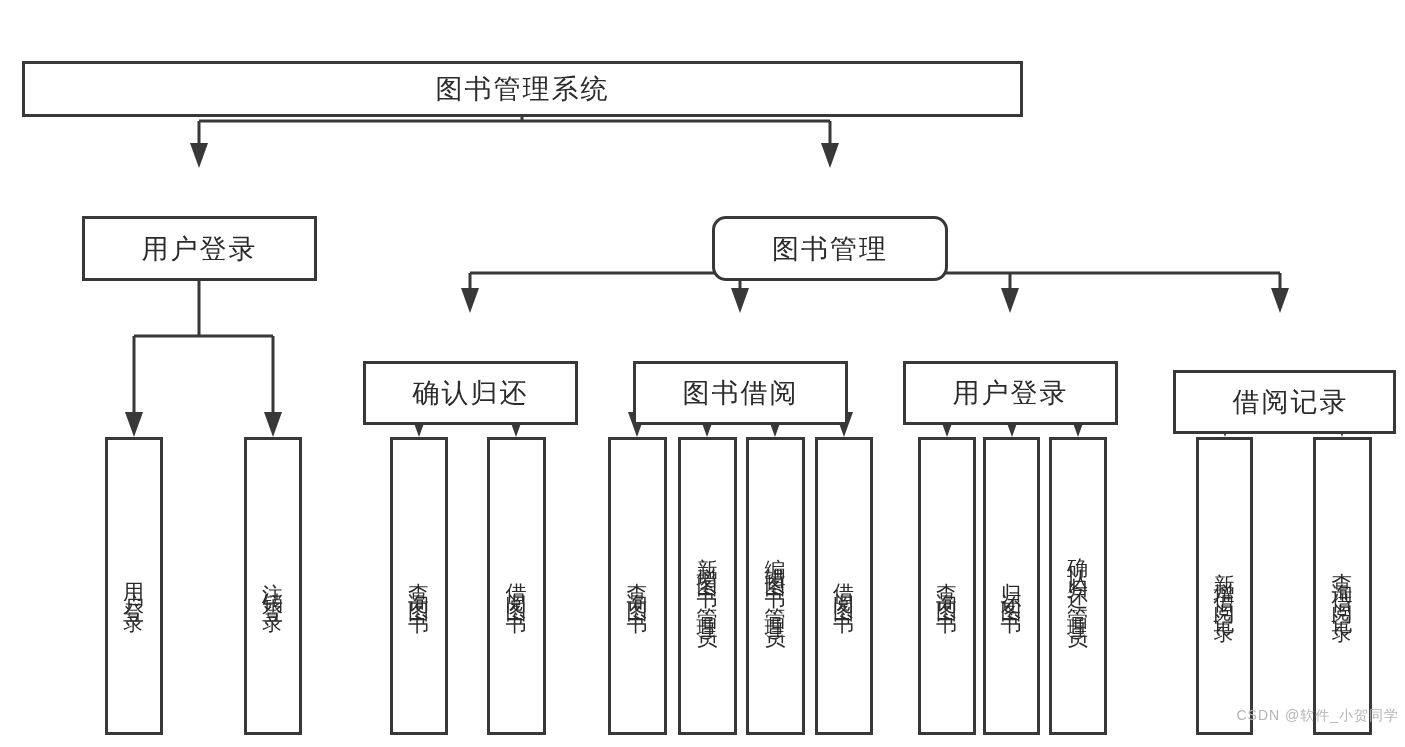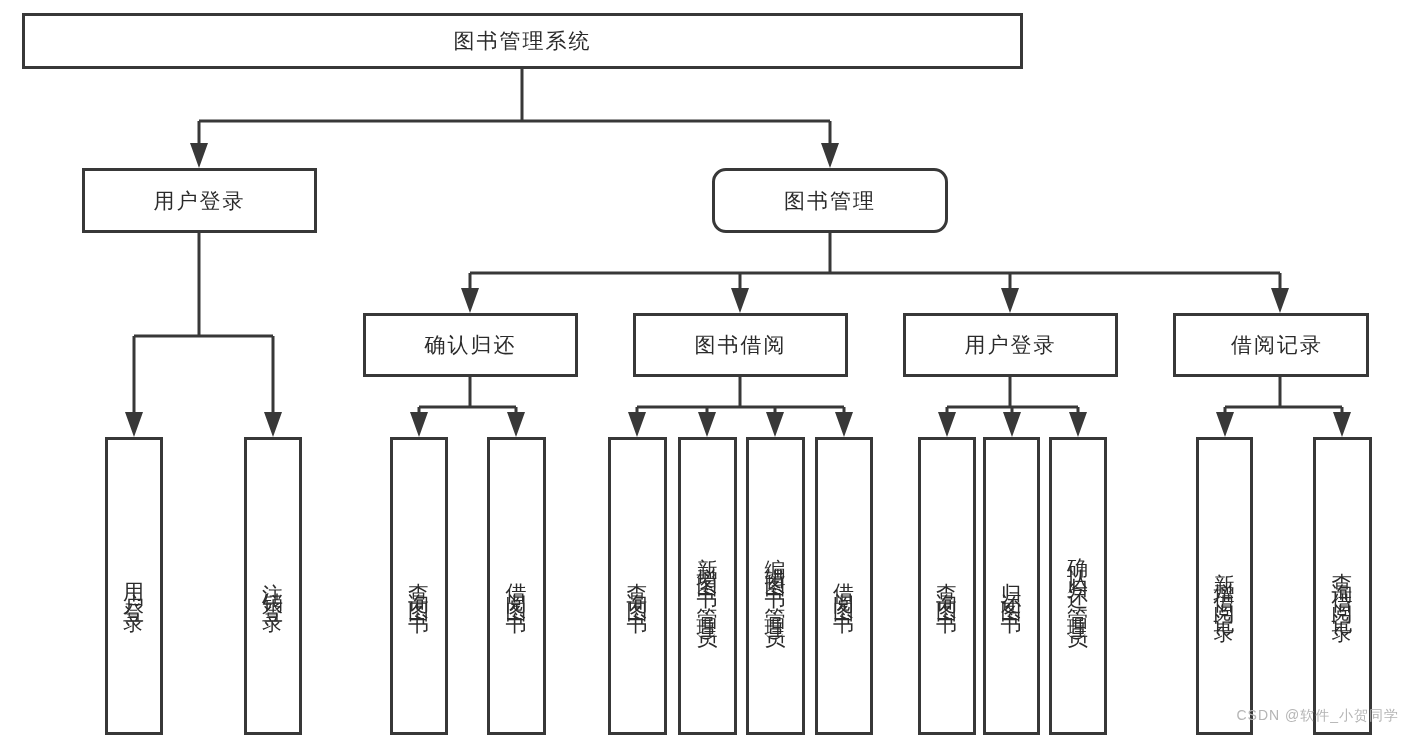--- a/index.html
+++ b/index.html
@@ -17,23 +17,24 @@
     overflow:hidden;
     font-family:"Liberation Sans","DejaVu Sans",sans-serif;
     color:var(--text);
   }
   #wires{position:absolute;left:0;top:0;z-index:1;}
   .hnode{
     position:absolute;z-index:2;
     display:flex;align-items:center;justify-content:center;
     background:var(--fill);
     border:3px solid var(--line);
-    font-size:21px;
+    font-size:27px;
     letter-spacing:2px;
     white-space:nowrap;
+    margin-top:48px;
   }
   .vnode{
     position:absolute;z-index:2;
     display:flex;align-items:center;justify-content:center;
     background:var(--fill);
     border:3px solid var(--line);
     font-size:21px;
   }
   .vnode .vt{
     writing-mode:vertical-rl;
@@ -73,21 +74,21 @@
 
   <div class="hnode" style="left:363px;top:313px;width:215px;height:64px;">
     <span>确认归还</span>
   </div>
   <div class="hnode" style="left:633px;top:313px;width:215px;height:64px;">
     <span>图书借阅</span>
   </div>
   <div class="hnode" style="left:903px;top:313px;width:215px;height:64px;">
     <span>用户登录</span>
   </div>
-  <div class="hnode" style="left:1173px;top:313px;width:196px;height:64px;padding-left:12px;">
+  <div class="hnode" style="left:1173px;top:322px;width:223px;height:64px;padding-left:12px;">
     <span>借阅记录</span>
   </div>
 
   <div class="vnode" style="left:105px;top:437px;width:58px;height:298px;">
     <span class="vt">用户登录</span>
   </div>
   <div class="vnode" style="left:244px;top:437px;width:58px;height:298px;">
     <span class="vt">注销登录</span>
   </div>
 

